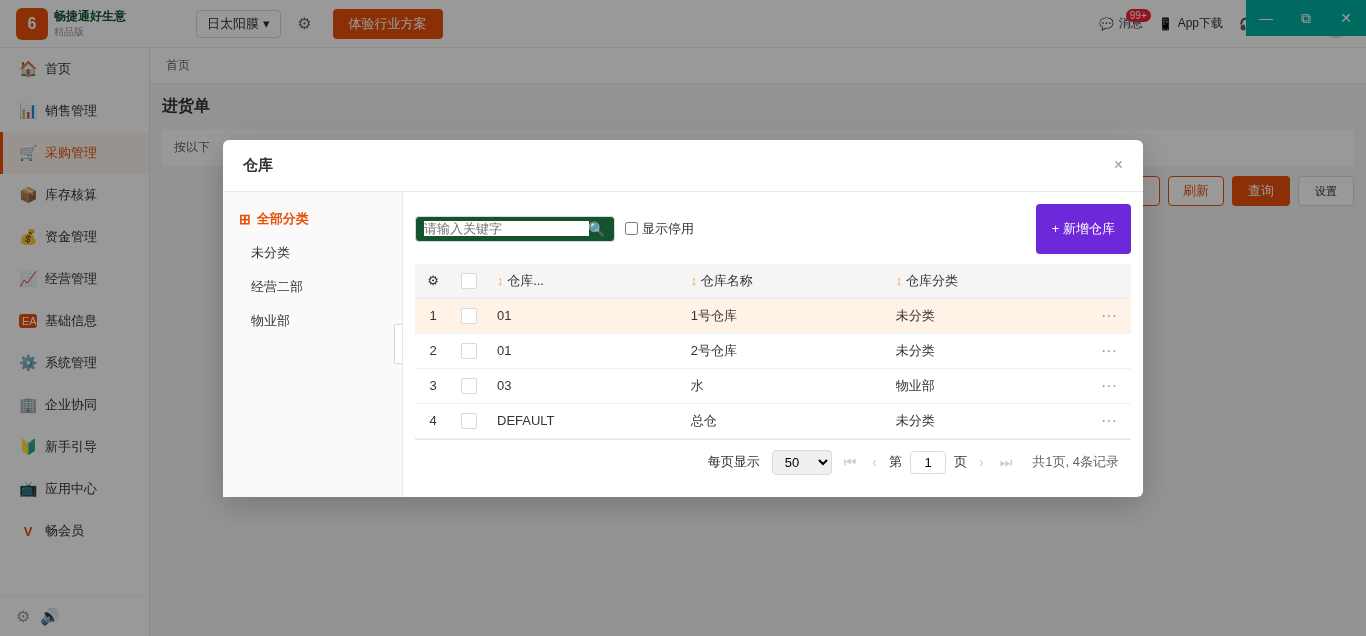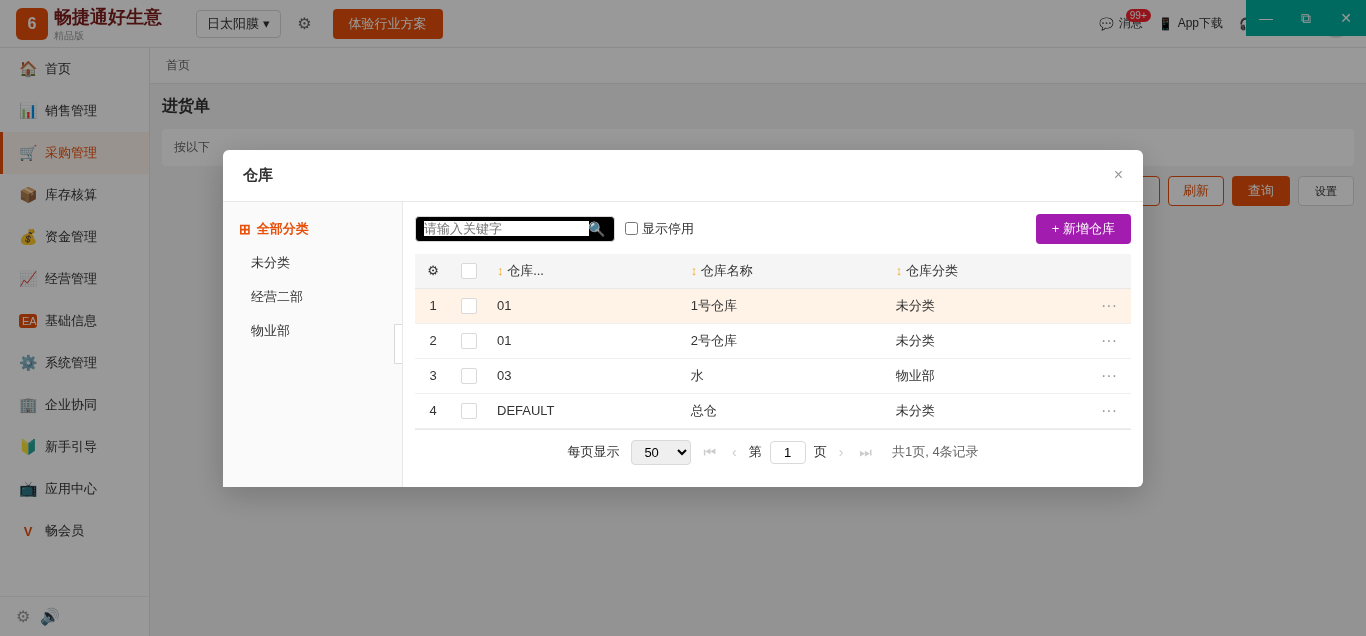--- a/index.html
+++ b/index.html
@@ -180,35 +180,35 @@
       padding: 8px 16px 8px 28px; cursor: pointer; color: #333; font-size: 13px;
     }
 
     .dialog-main { flex: 1; display: flex; flex-direction: column; overflow: hidden; padding: 12px; }
     .dialog-toolbar {
       display: flex; align-items: center; gap: 10px; margin-bottom: 10px;
     }
     .search-input-wrap {
       display: flex; align-items: center;
       border: 1px solid #d9d9d9; border-radius: 4px;
-      padding: 4px 8px; background: #000000; flex: 0 0 200px;
+      padding: 4px 8px; background: #14532d; flex: 0 0 200px;
     }
     .search-input-wrap input {
       border: none; outline: none; font-size: 13px; width: 100%;
       color: #333;
     }
     .search-icon { color: #999; font-size: 14px; cursor: pointer; }
     .checkbox-label {
       display: flex; align-items: center; gap: 4px;
       font-size: 13px; color: #333; cursor: pointer;
     }
     .add-btn {
       margin-left: auto;
-      background: #a21caf; color: #fff; border: none;
-      border-radius: 4px; padding: 6px 16px; cursor: pointer; font-size: 13px;
+      background: #6d28d9; color: #fff; border: none;
+      border-radius: 4px; padding: 16px 16px; cursor: pointer; font-size: 13px;
     }
 
     
     .data-table { width: 100%; border-collapse: collapse; font-size: 13px; }
     .data-table th {
       background: #f5f5f5; padding: 8px 10px;
       border-bottom: 1px solid #e8e8e8;
       text-align: left; color: #333; font-weight: 500; white-space: nowrap;
     }
     .data-table td {
@@ -218,21 +218,21 @@
     .data-table tr.active td { background: #fff3e8; }
     .th-center { text-align: center !important; }
     .td-center { text-align: center; }
     .row-num { color: #666; }
     .more-btn { color: #999; font-size: 16px; cursor: pointer; }
 
     
     .dialog-footer-table {
       border-top: 1px solid #e8e8e8;
       padding: 10px 12px;
-      display: flex; align-items: center; justify-content: center; gap: 8px;
+      display: flex; align-items: center; justify-content: flex-end; gap: 8px;
       font-size: 13px; color: #333;
     }
     .page-size-label { margin-right: 4px; }
     .page-size-select {
       border: 1px solid #d9d9d9; border-radius: 4px;
       padding: 3px 8px; font-size: 13px; cursor: pointer;
     }
     .page-nav-btn {
       background: none; border: none; cursor: pointer; color: #666; font-size: 14px; padding: 2px 4px;
     }
@@ -279,21 +279,21 @@
   </style>
 </head>
 <body>
 
 <div class="top-header">
   <div class="logo-area">
     <div class="logo-icon">
       <span>6</span>
     </div>
     <div>
-      <div style="font-size:18px;font-weight:600;color:#7f1d1d;">畅捷通好生意</div>
+      <div style="font-size:12px;font-weight:600;color:#14532d;">畅捷通好生意</div>
       <div style="font-size:10px;color:#999;">精品版</div>
     </div>
   </div>
 
   <div class="store-select">
     <span>日太阳膜</span>
     <span>▾</span>
   </div>
 
   <button class="gear-btn" title="设置">⚙</button>

